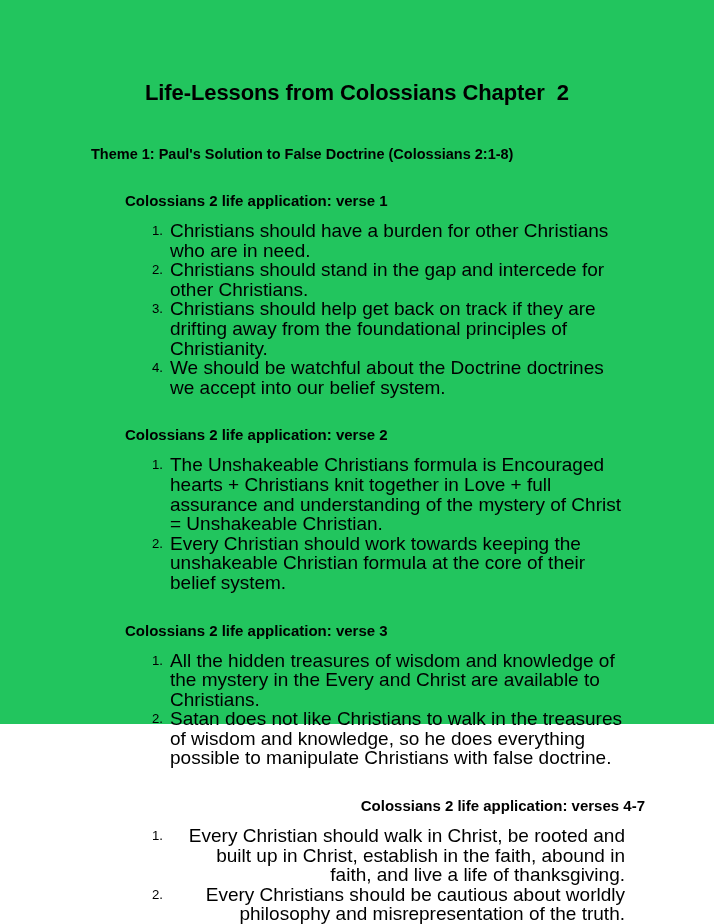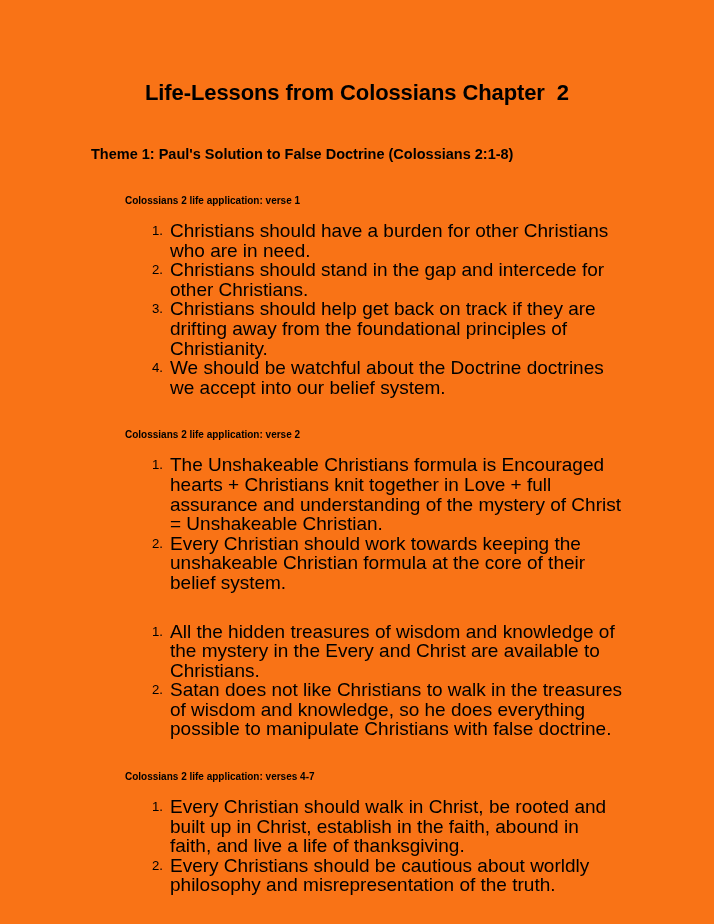--- a/index.html
+++ b/index.html
@@ -13,22 +13,22 @@
     height: 924px;
     overflow: hidden;
     font-family: "Liberation Sans", sans-serif;
     color: #000000;
     -webkit-font-smoothing: antialiased;
   }
 
   .page {
     position: relative;
     width: 714px;
-    height: 924px;
-    background: #f97316;
+    height: 724px;
+    background: #22c55e;
     box-sizing: border-box;
   }
 
   .doc-title {
     margin: 0;
     padding: 0;
     position: absolute;
     left: 0;
     right: 0;
     top: 80px;
@@ -58,21 +58,21 @@
     width: 520px;
   }
 
   .section {
     margin: 0 0 28px 0;
   }
 
   .section-heading {
     margin: 0 0 12px 0;
     padding: 0;
-    font-size: 10px;
+    font-size: 15px;
     font-weight: bold;
     line-height: 17px;
   }
 
   ol.app-list {
     margin: 0;
     padding: 0;
     list-style: none;
     counter-reset: appitem;
   }
@@ -95,21 +95,21 @@
     width: 16px;
     text-align: right;
     font-size: 13.2px;
     line-height: 19.6px;
   }
 
   
   .section.s1 { margin-bottom: 29px; }
   .section.s2 { margin-bottom: 29px; }
   .section.s3 { margin-bottom: 29px; }
-  .section.s4 { margin-bottom: 0; }
+  .section.s4 { margin-bottom: 0; text-align: right; }
 </style>
 </head>
 <body>
 
 <div class="page">
 
   <h1 class="doc-title">Life-Lessons from Colossians Chapter  2</h1>
 
   <h2 class="theme-heading">Theme 1: Paul's Solution to False Doctrine (Colossians 2:1-8)</h2>
 
@@ -127,20 +127,21 @@
 
     <section class="section s2">
       <h3 class="section-heading">Colossians 2 life application: verse 2</h3>
       <ol class="app-list">
         <li>The Unshakeable Christians formula is Encouraged hearts + Christians knit together in Love + full assurance and understanding of the mystery of Christ = Unshakeable Christian.</li>
         <li>Every Christian should work towards keeping the unshakeable Christian formula at the core of their belief system.</li>
       </ol>
     </section>
 
     <section class="section s3">
+      <h3 class="section-heading">Colossians 2 life application: verse 3</h3>
       <ol class="app-list">
         <li>All the hidden treasures of wisdom and knowledge of the mystery in the Every and Christ are available to Christians.</li>
         <li>Satan does not like Christians to walk in the treasures of wisdom and knowledge, so he does everything possible to manipulate Christians with false doctrine.</li>
       </ol>
     </section>
 
     <section class="section s4">
       <h3 class="section-heading">Colossians 2 life application: verses 4-7</h3>
       <ol class="app-list">
         <li>Every Christian should walk in Christ, be rooted and built up in Christ, establish in the faith, abound in faith, and live a life of thanksgiving.</li>

